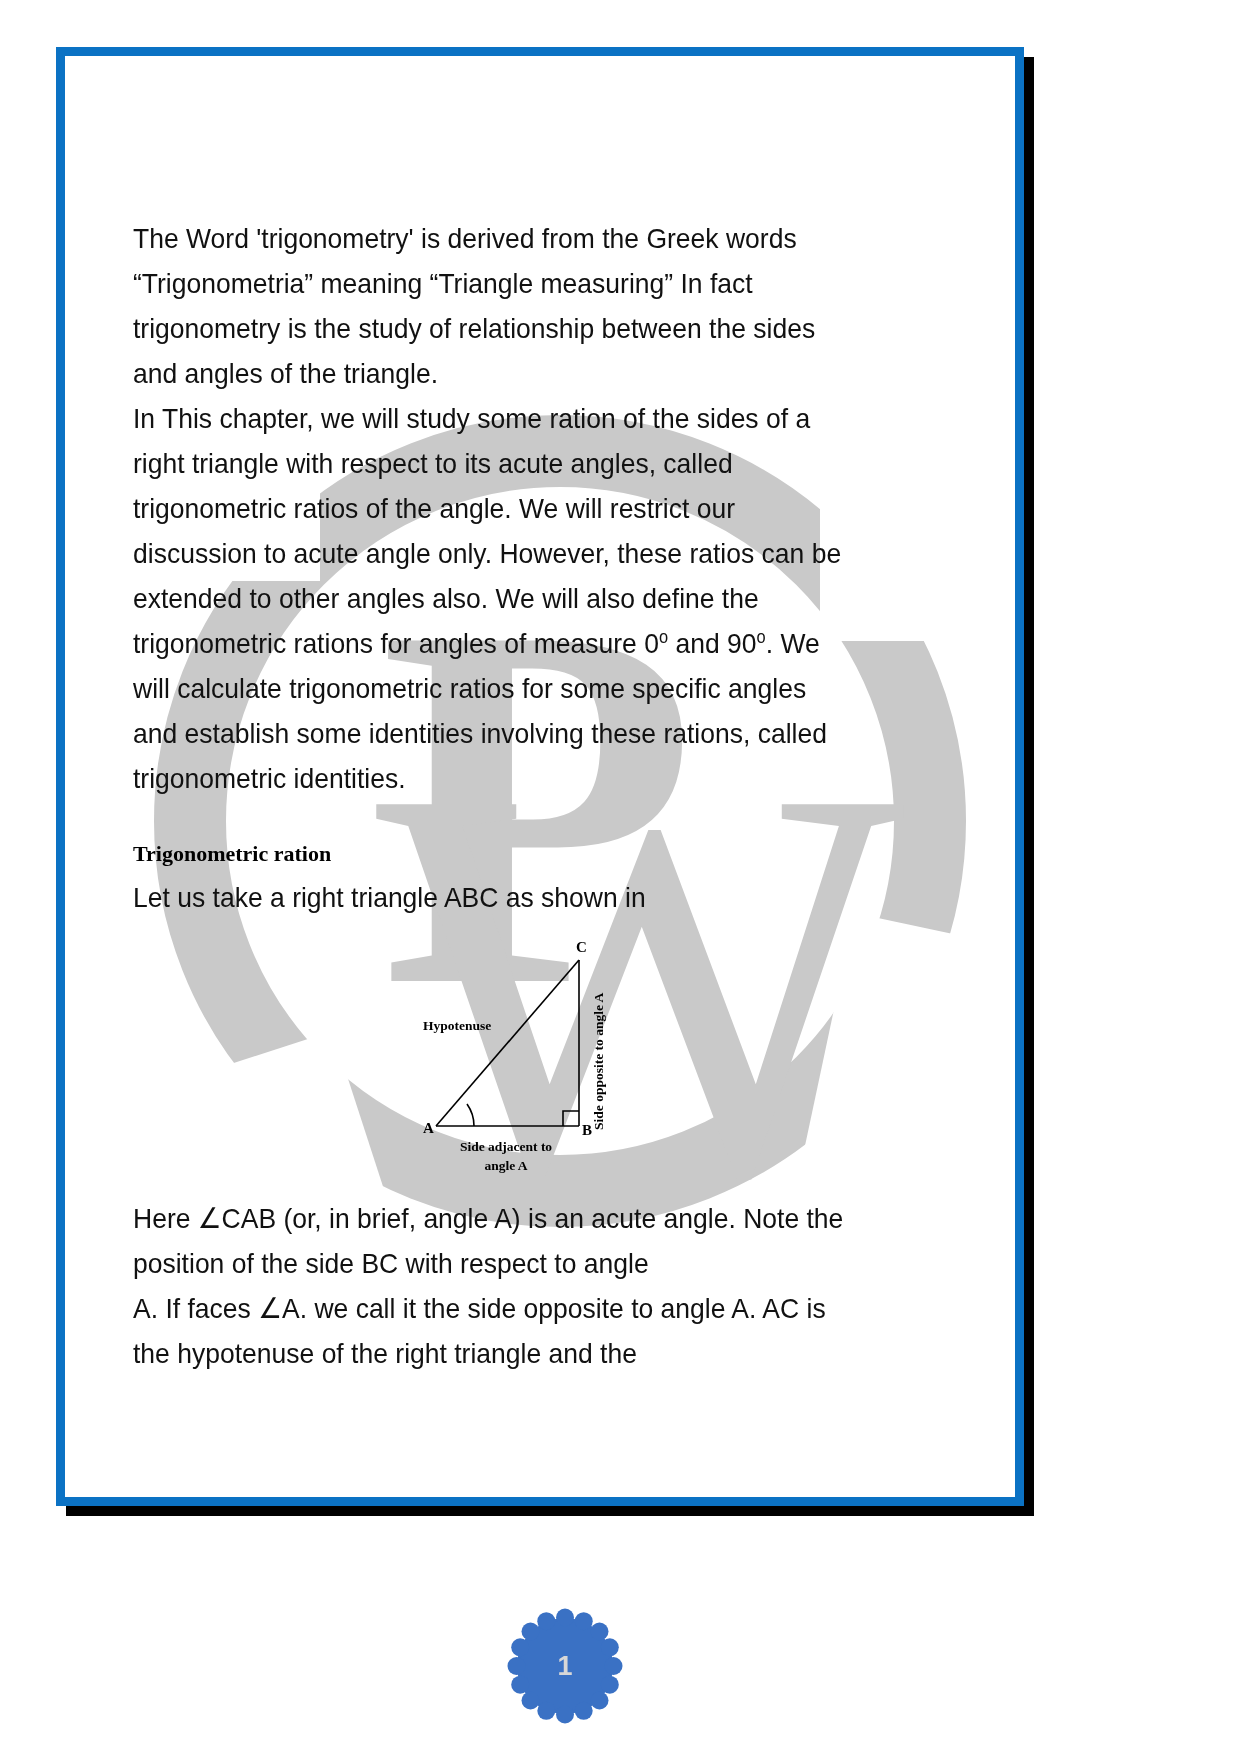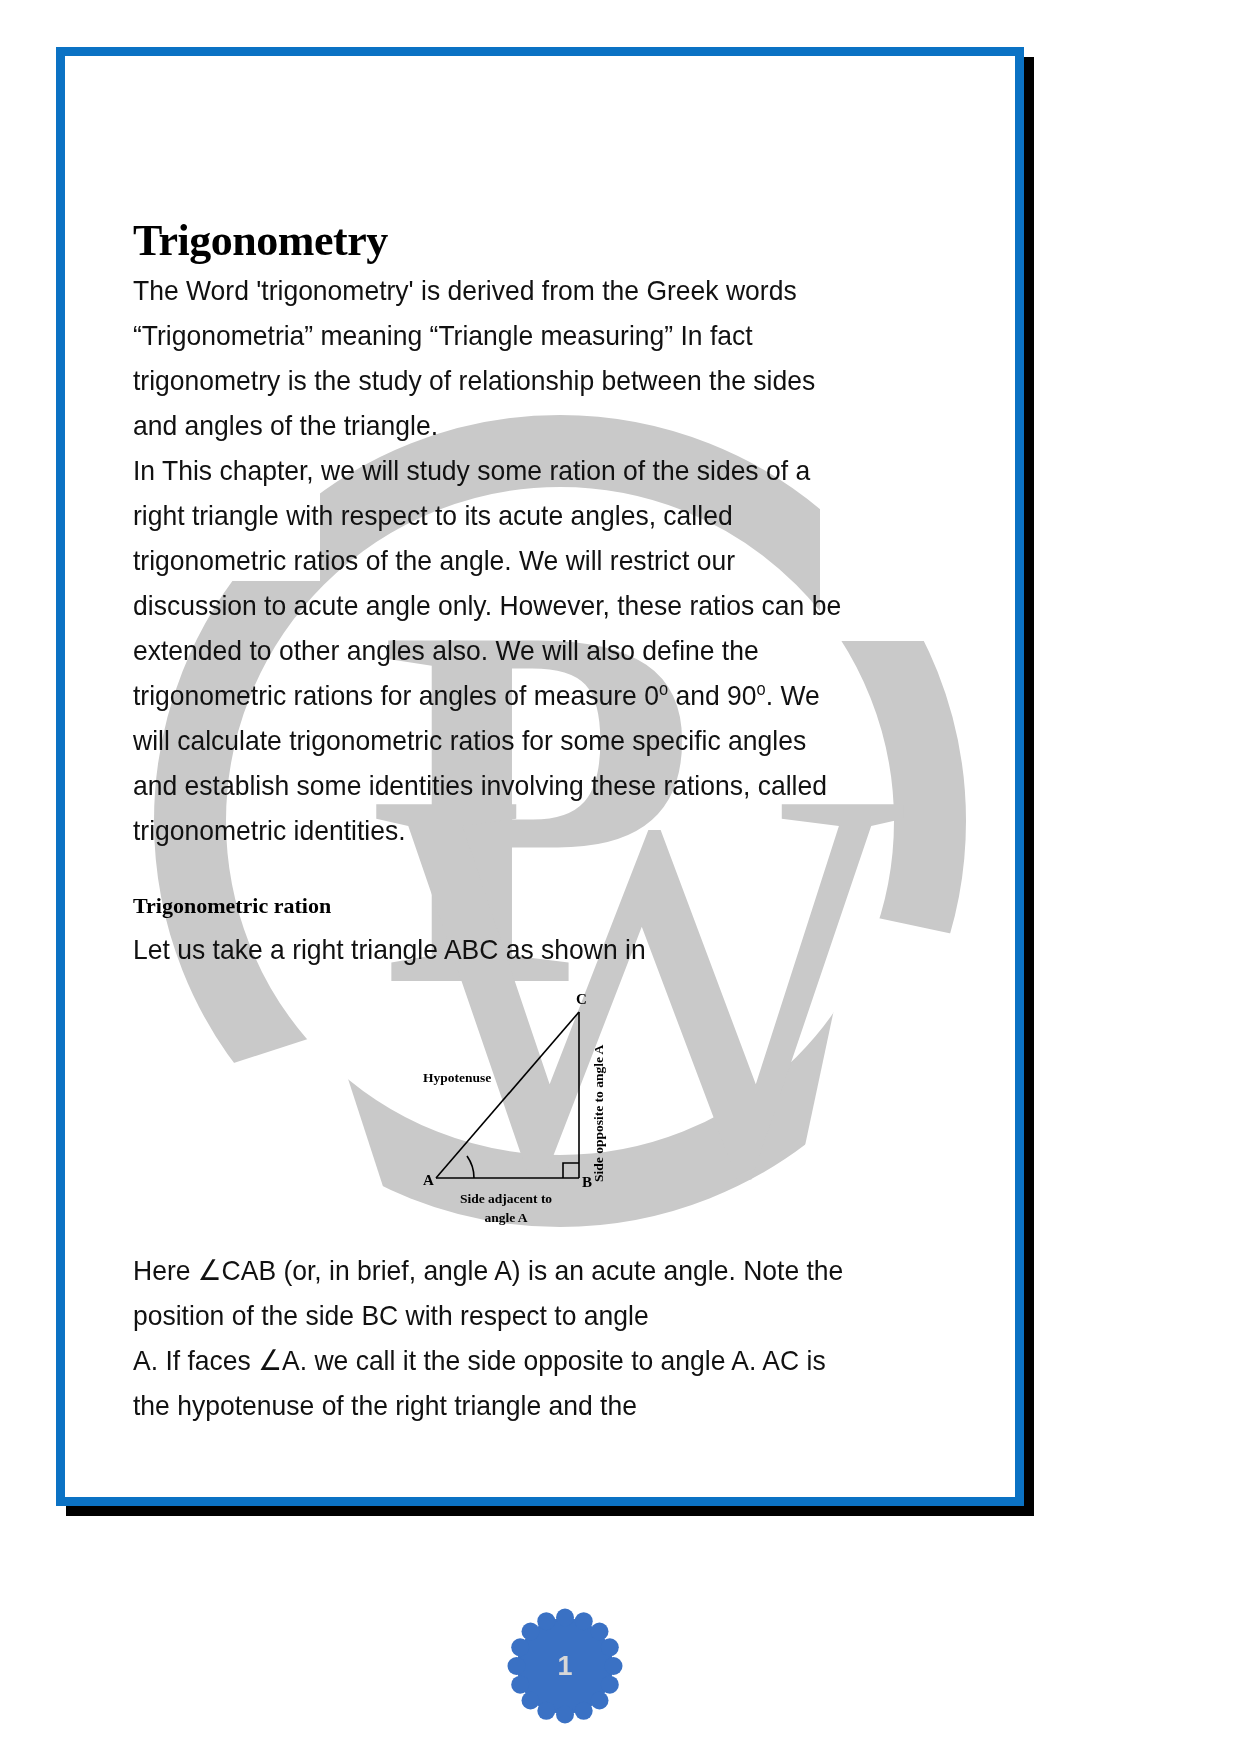--- a/index.html
+++ b/index.html
@@ -193,21 +193,20 @@
 
         <text x="408" y="600" text-anchor="middle" font-family="Liberation Serif, DejaVu Serif, serif" font-size="520" font-weight="bold" fill="#c9c9c9" letter-spacing="-20">P</text>
         <text x="520" y="790" text-anchor="middle" font-family="Liberation Serif, DejaVu Serif, serif" font-size="560" font-weight="normal" fill="#c9c9c9">W</text>
 
         <circle cx="440" cy="440" r="300" fill="#c9c9c9" opacity="0.0"></circle>
       </svg>
     </div>
 
     <div class="content">
 
-      <h1 class="doc-title">Trigonometry</h1>
 
       <p class="body-text">The Word 'trigonometry' is derived from the Greek words
 “Trigonometria” meaning “Triangle measuring” In fact
 trigonometry is the study of relationship between the sides
 and angles of the triangle.</p>
 
       <p class="body-text"><span>In This chapter, we will study some ration of the sides of a
 right triangle with respect to its acute angles, called
 trigonometric ratios of the angle. We will restrict our
 discussion to acute angle only. However, these ratios can be

